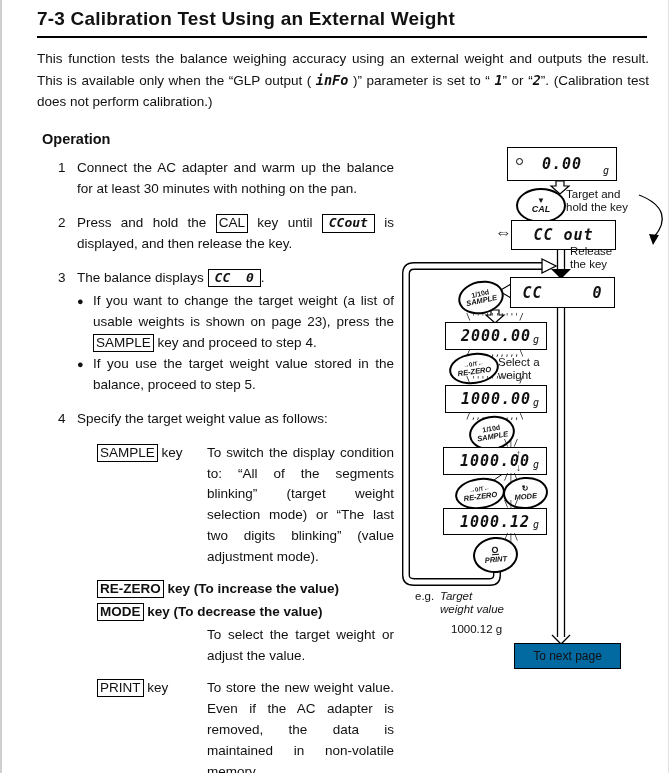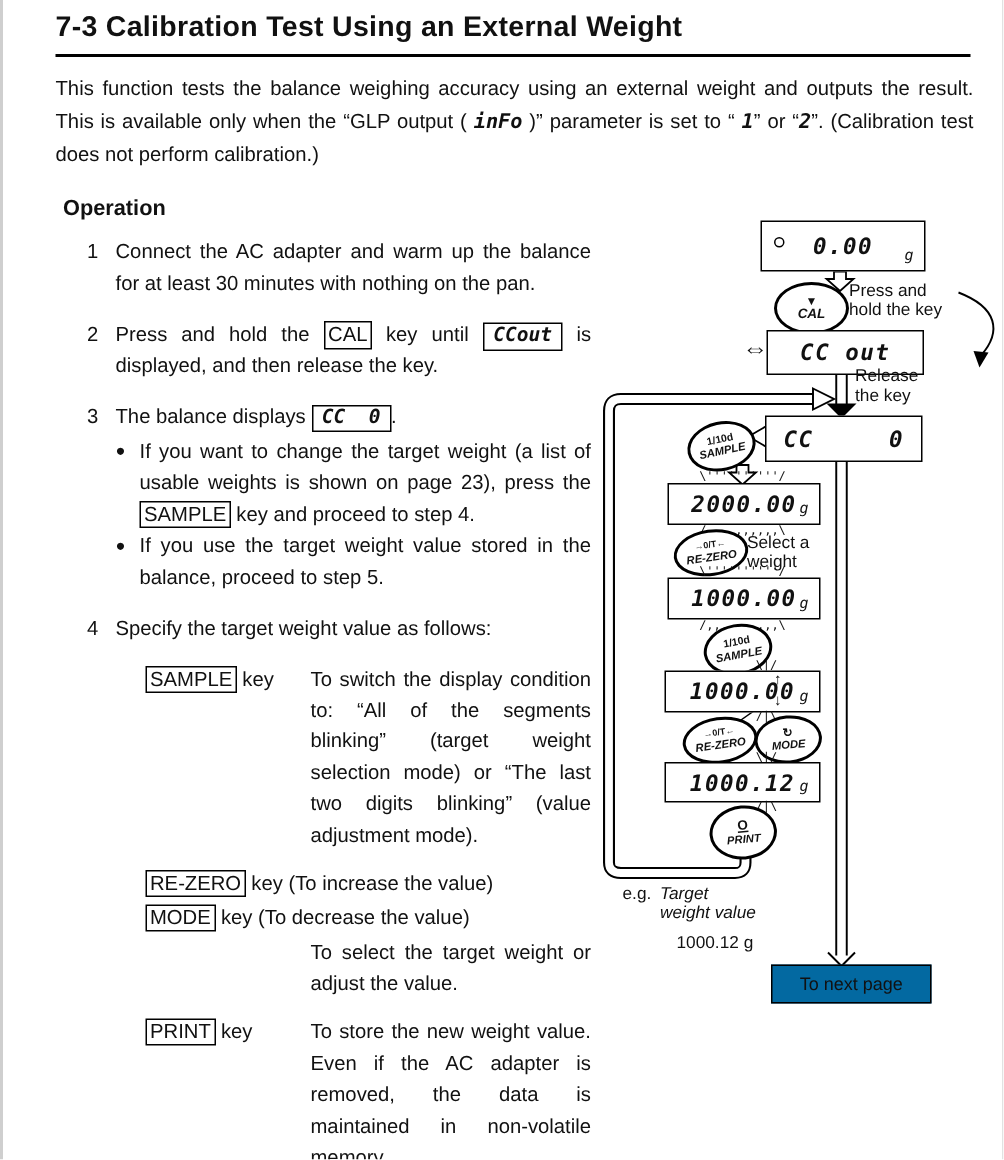--- a/index.html
+++ b/index.html
@@ -22,21 +22,21 @@
   .op-heading{font-weight:bold;font-size:14.5px;margin-bottom:8px;}
   .step{display:grid;grid-template-columns:35px 1fr;margin-bottom:13px;}
   .step .num{padding-left:16px;}
   .step .body{text-align:justify;}
   .bullets{margin-top:2px;}
   .bullet{display:grid;grid-template-columns:16px 1fr;text-align:justify;}
   .bullet .glyph{font-size:11px;line-height:1.9;}
   .step4-rows{margin-left:55px;margin-top:2px;}
   .krow{display:grid;grid-template-columns:110px 1fr;margin-bottom:11px;}
   .krow .desc{text-align:justify;}
-  .krow.inlinerow{display:block;margin-bottom:2px;}
+  .krow.inlinerow{display:block;margin-bottom:2px;font-weight:bold;}
   .krow.descnolabel{margin-top:0;}
   
   .diagram{position:absolute;left:385px;top:135px;width:284px;height:545px;font-size:11.5px;}
   .diagram svg{position:absolute;left:0;top:0;}
   .disp{position:absolute;background:#fff;border:1.6px solid #000;display:flex;align-items:center;justify-content:center;}
   .disp .val{font-family:"DejaVu Sans Mono",monospace;font-style:italic;font-weight:600;font-size:15px;letter-spacing:1px;white-space:pre;}
   .disp .unit{position:absolute;right:7px;bottom:4px;font-family:"DejaVu Sans Mono",monospace;font-size:10px;font-style:italic;}
   .dot{position:absolute;left:8px;top:10px;width:5px;height:5px;border:1.4px solid #000;border-radius:50%;}
   .key{position:absolute;background:#fff;border:2.2px solid #000;border-radius:50%;
        display:flex;flex-direction:column;align-items:center;justify-content:center;line-height:1.05;text-align:center;}
@@ -146,21 +146,21 @@
     <div class="disp" style="left:120px;top:12px;width:108px;height:32px;">
       <span class="dot"></span>
       <span class="val">0.00</span>
       <span class="unit">g</span>
     </div>
 
     <div class="key" style="left:129px;top:53px;width:46px;height:31px;">
       <span class="l1" style="font-size:8px;">▼</span>
       <span class="l2 caps">CAL</span>
     </div>
-    <div class="dlabel" style="left:179px;top:53px;"><span>Press and</span><br><span>hold the key</span></div>
+    <div class="dlabel" style="left:179px;top:53px;"><span>Target and</span><br><span>hold the key</span></div>
 
     <div class="swap" style="left:108px;top:88px;">⇔</div>
     <div class="disp" style="left:124px;top:85px;width:103px;height:28px;">
       <span class="val">CC out</span>
     </div>
     <div class="dlabel" style="left:183px;top:110px;"><span>Release</span><br><span>the key</span></div>
 
     <div class="disp" style="left:123px;top:142px;width:103px;height:29px;">
       <span class="val">CC     0</span>
     </div>

